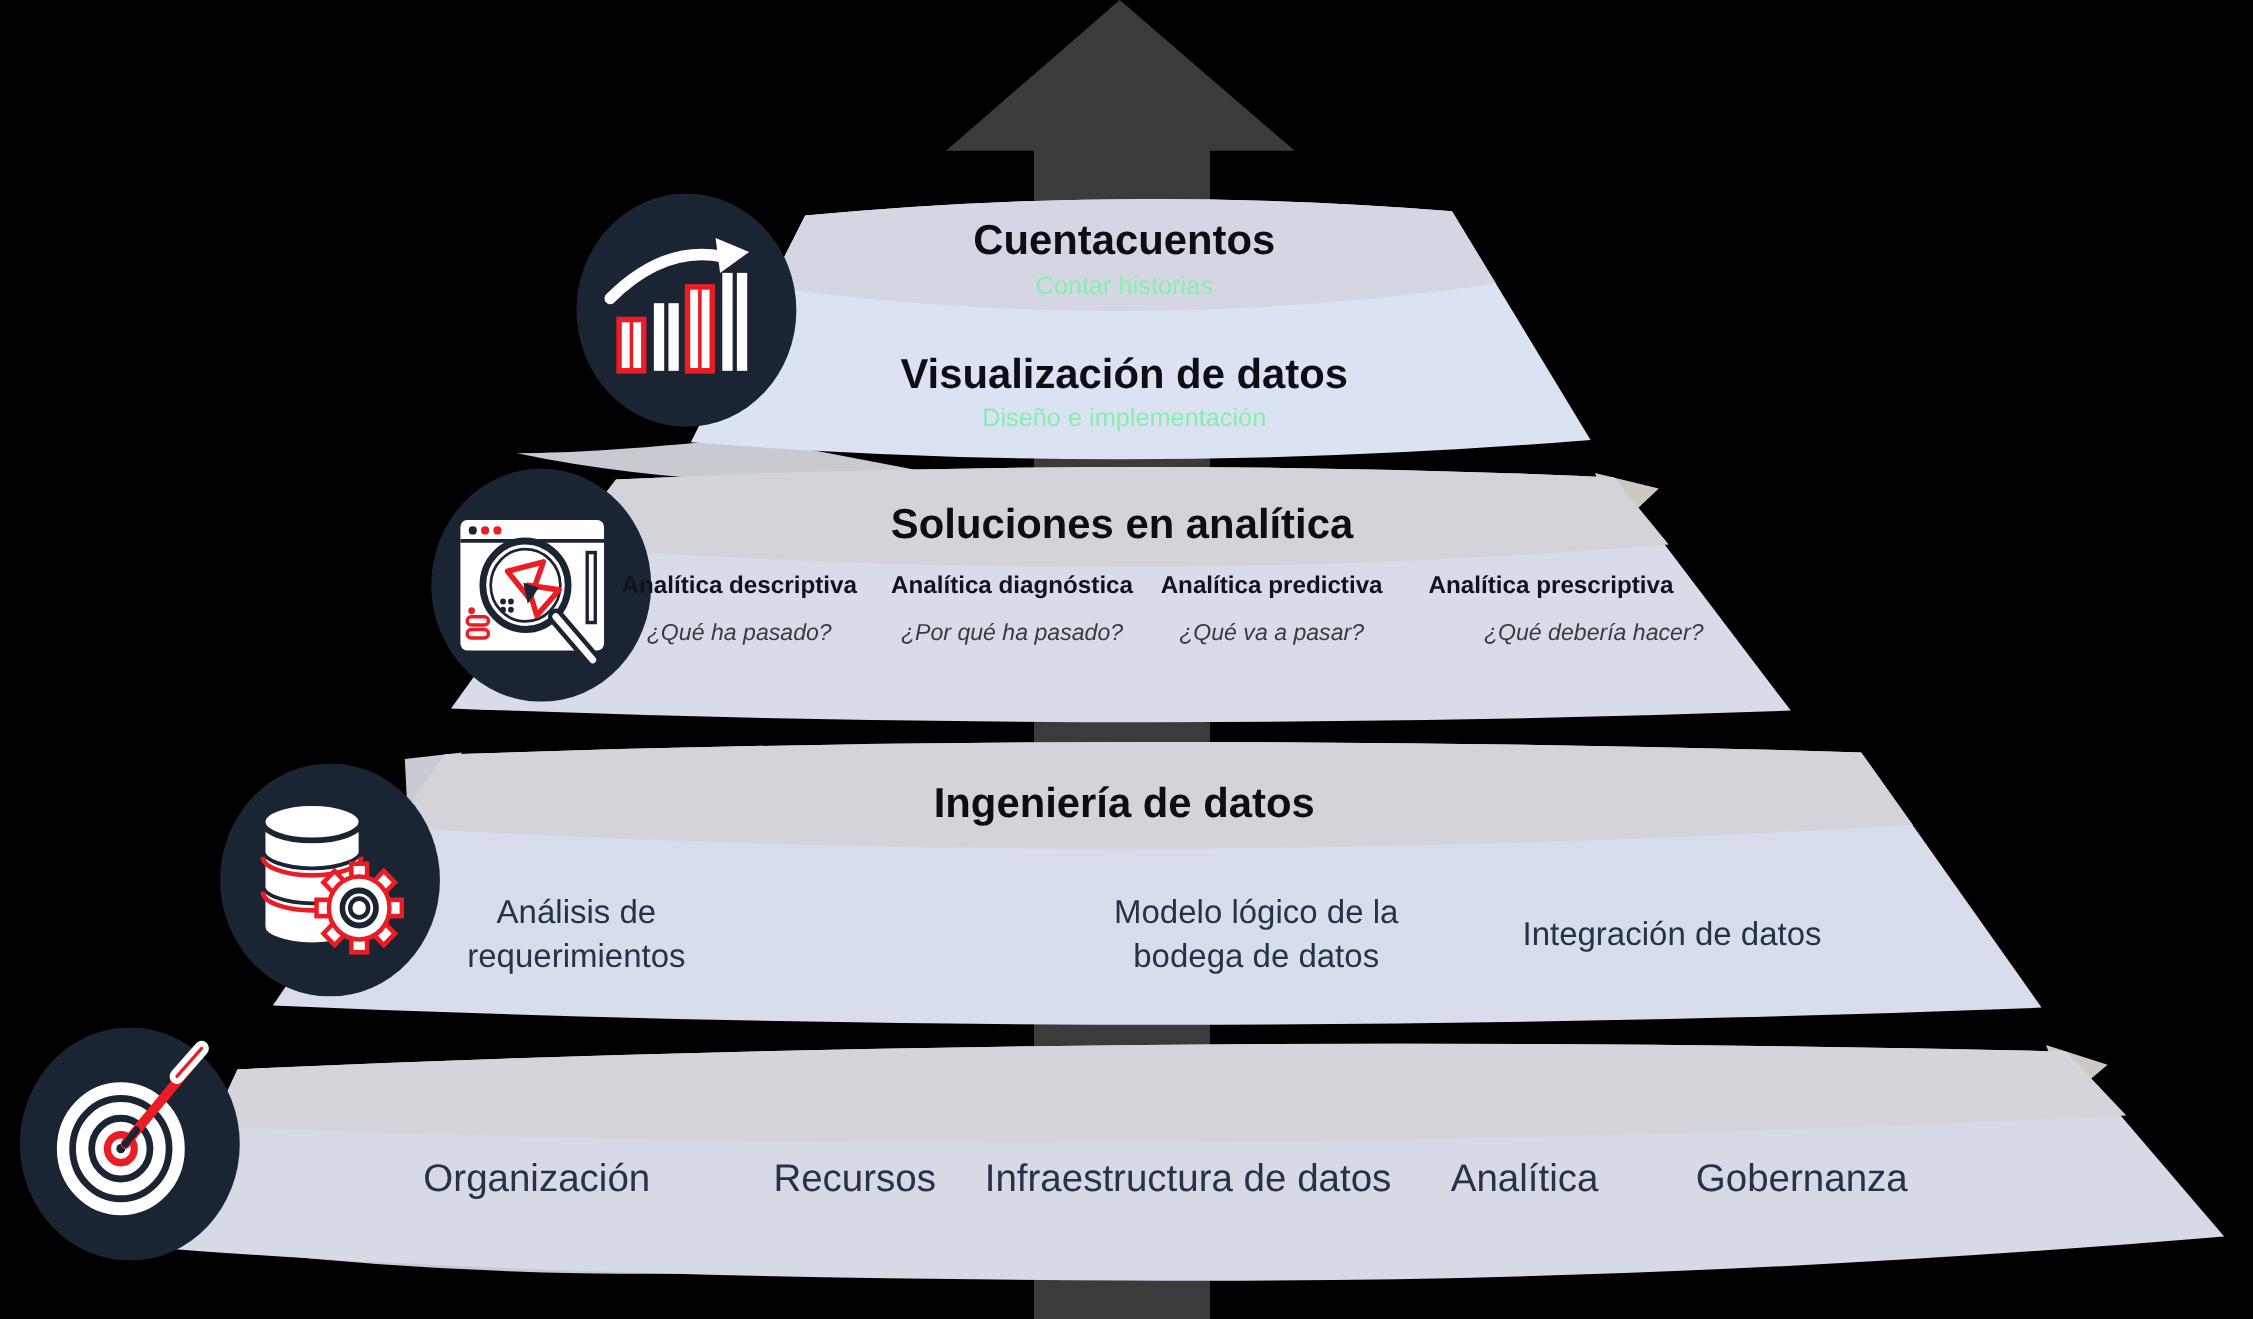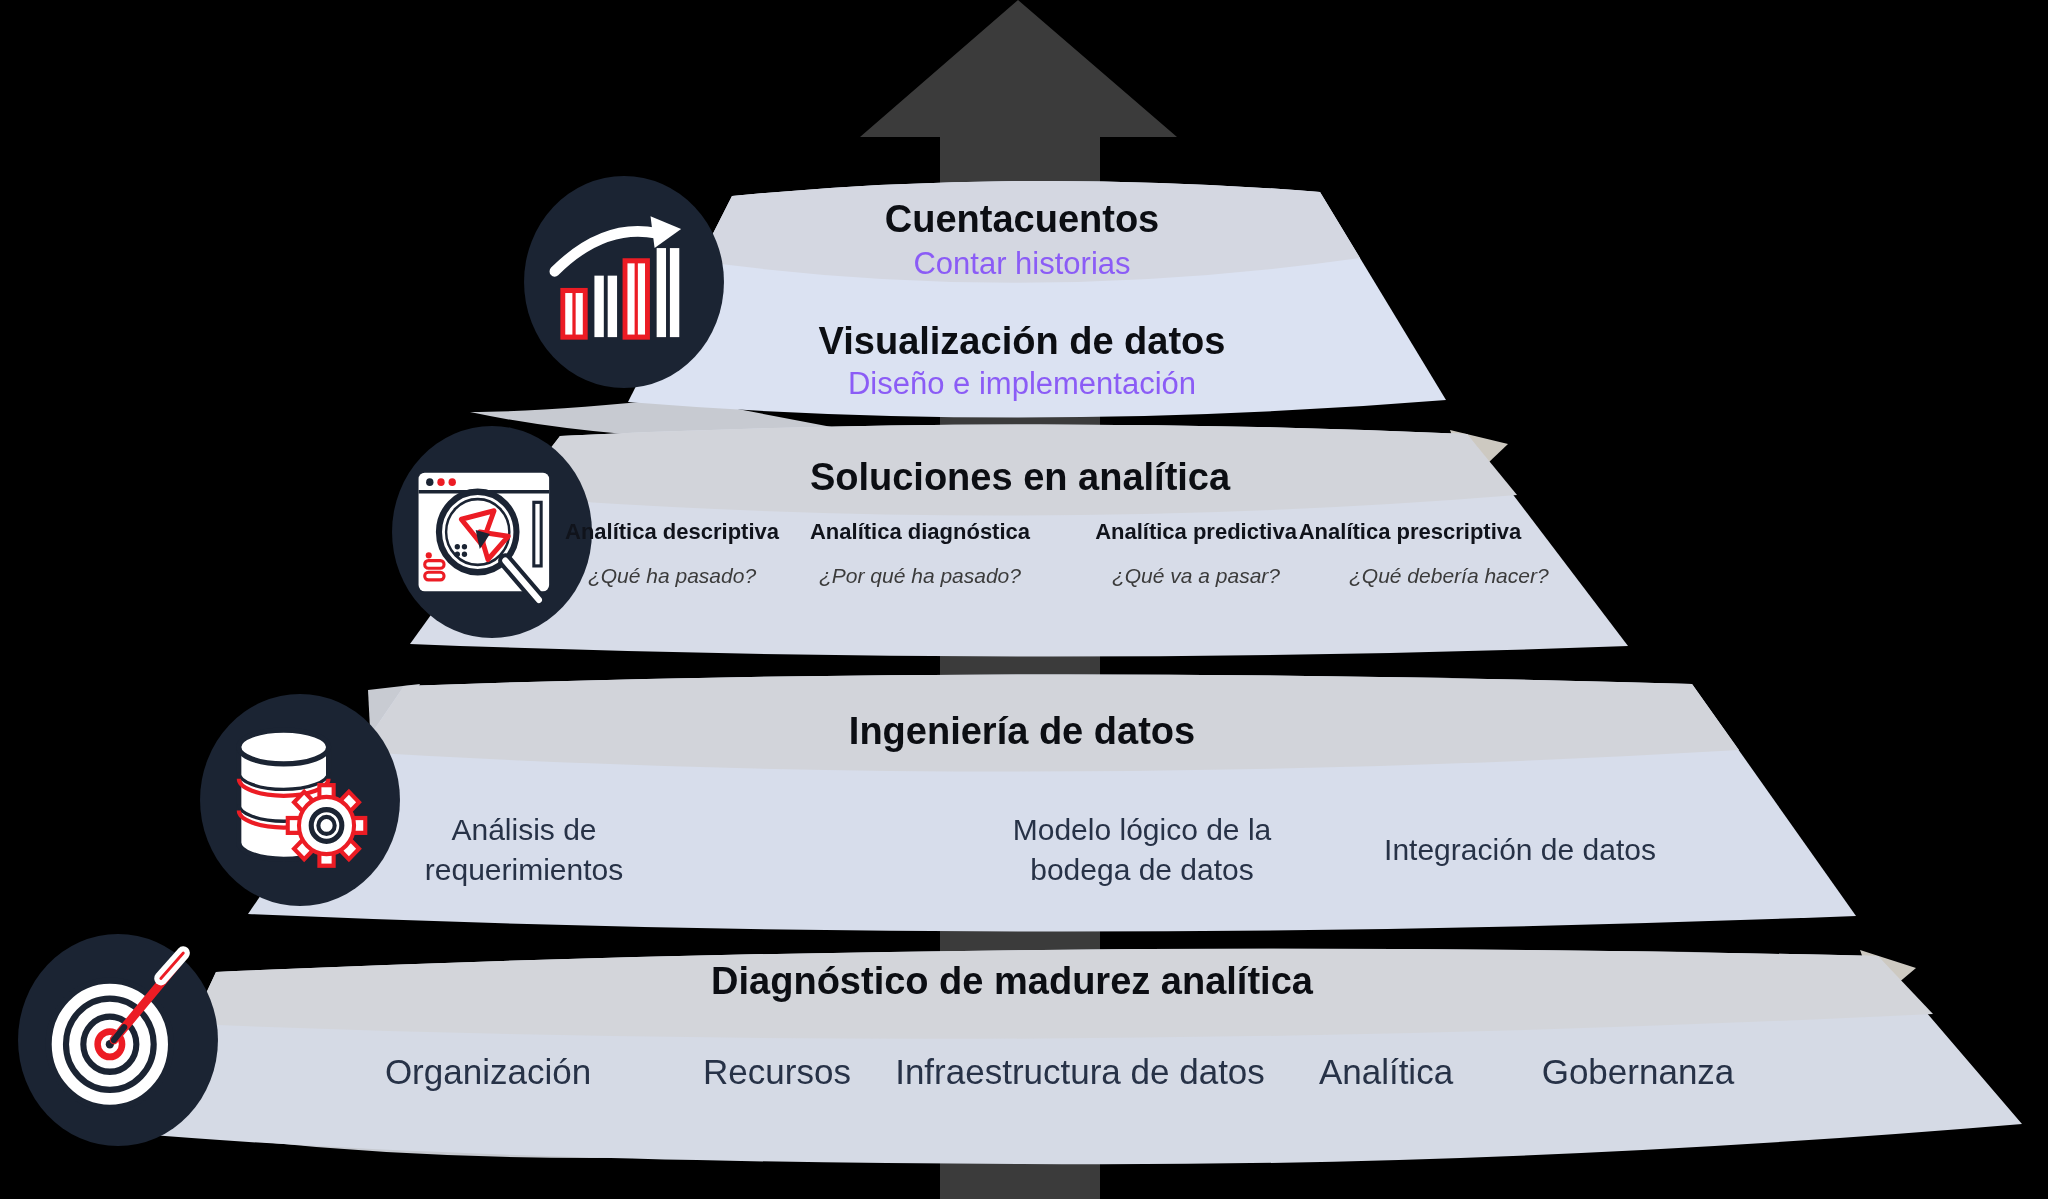--- a/index.html
+++ b/index.html
@@ -2,21 +2,21 @@
 <html><head>
 <meta charset="utf-8">
 <style>
   html,body{margin:0;padding:0;background:#000;}
   .stage{position:relative;width:2048px;height:1199px;background:#000;overflow:hidden;
          font-family:"Liberation Sans",sans-serif;}
   .bg-svg{position:absolute;left:0;top:0;width:2048px;height:1199px;}
   .abs{position:absolute;}
   .ctr{transform:translateX(-50%);text-align:center;}
   .title{font-weight:700;font-size:38px;color:#0c0e13;white-space:nowrap;}
-  .sub{font-size:31px;color:#8b5cf6;white-space:nowrap;}
+  .sub{font-size:23px;color:#86efac;white-space:nowrap;}
   .col{top:518px;width:262px;}
   .col-label{font-weight:700;font-size:22px;line-height:1.27;color:#10131b;}
   .col-q{font-style:italic;font-size:21px;color:#3b3b3b;margin-top:18px;white-space:nowrap;}
   .item3{top:850px;transform:translate(-50%,-50%);font-size:30px;line-height:1.32;color:#273247;text-align:center;}
   .item4{top:1072px;transform:translate(-50%,-50%);font-size:35px;color:#273247;white-space:nowrap;}
   .badge{position:absolute;}
   .badge svg{display:block;width:100%;height:100%;}
 </style>
 </head>
 <body>
@@ -152,34 +152,33 @@
   <div class="abs ctr sub" style="left:1022px;top:366px">Diseño e implementación</div>
 
   <div class="abs ctr col" style="left:672px">
     <div class="col-label">Analítica descriptiva</div>
     <div class="col-q">¿Qué ha pasado?</div>
   </div>
   <div class="abs ctr col" style="left:920px">
     <div class="col-label">Analítica diagnóstica</div>
     <div class="col-q">¿Por qué ha pasado?</div>
   </div>
-  <div class="abs ctr col" style="left:1196px">
+  <div class="abs ctr col" style="left:1156px">
     <div class="col-label">Analítica predictiva</div>
     <div class="col-q">¿Qué va a pasar?</div>
   </div>
   <div class="abs ctr col" style="left:1410px">
     <div class="col-label">Analítica prescriptiva</div>
     <div class="col-q" style="margin-left:70px">¿Qué debería hacer?</div>
   </div>
 
   <div class="abs ctr title" style="left:1022px;top:710px">Ingeniería de datos</div>
   <div class="abs item3" style="left:524px;width:330px">Análisis de requerimientos</div>
   <div class="abs item3" style="left:1142px;width:345px">Modelo lógico de la bodega de datos</div>
   <div class="abs item3" style="left:1520px;width:420px">Integración de datos</div>
 
-  <div class="abs ctr title" style="left:1012px;top:960px">Diagnóstico de madurez analítica</div>
   <div class="abs item4" style="left:488px">Organización</div>
   <div class="abs item4" style="left:777px">Recursos</div>
   <div class="abs item4" style="left:1080px">Infraestructura de datos</div>
   <div class="abs item4" style="left:1386px">Analítica</div>
   <div class="abs item4" style="left:1638px">Gobernanza</div>
 
 </div>
 
 </body></html>

